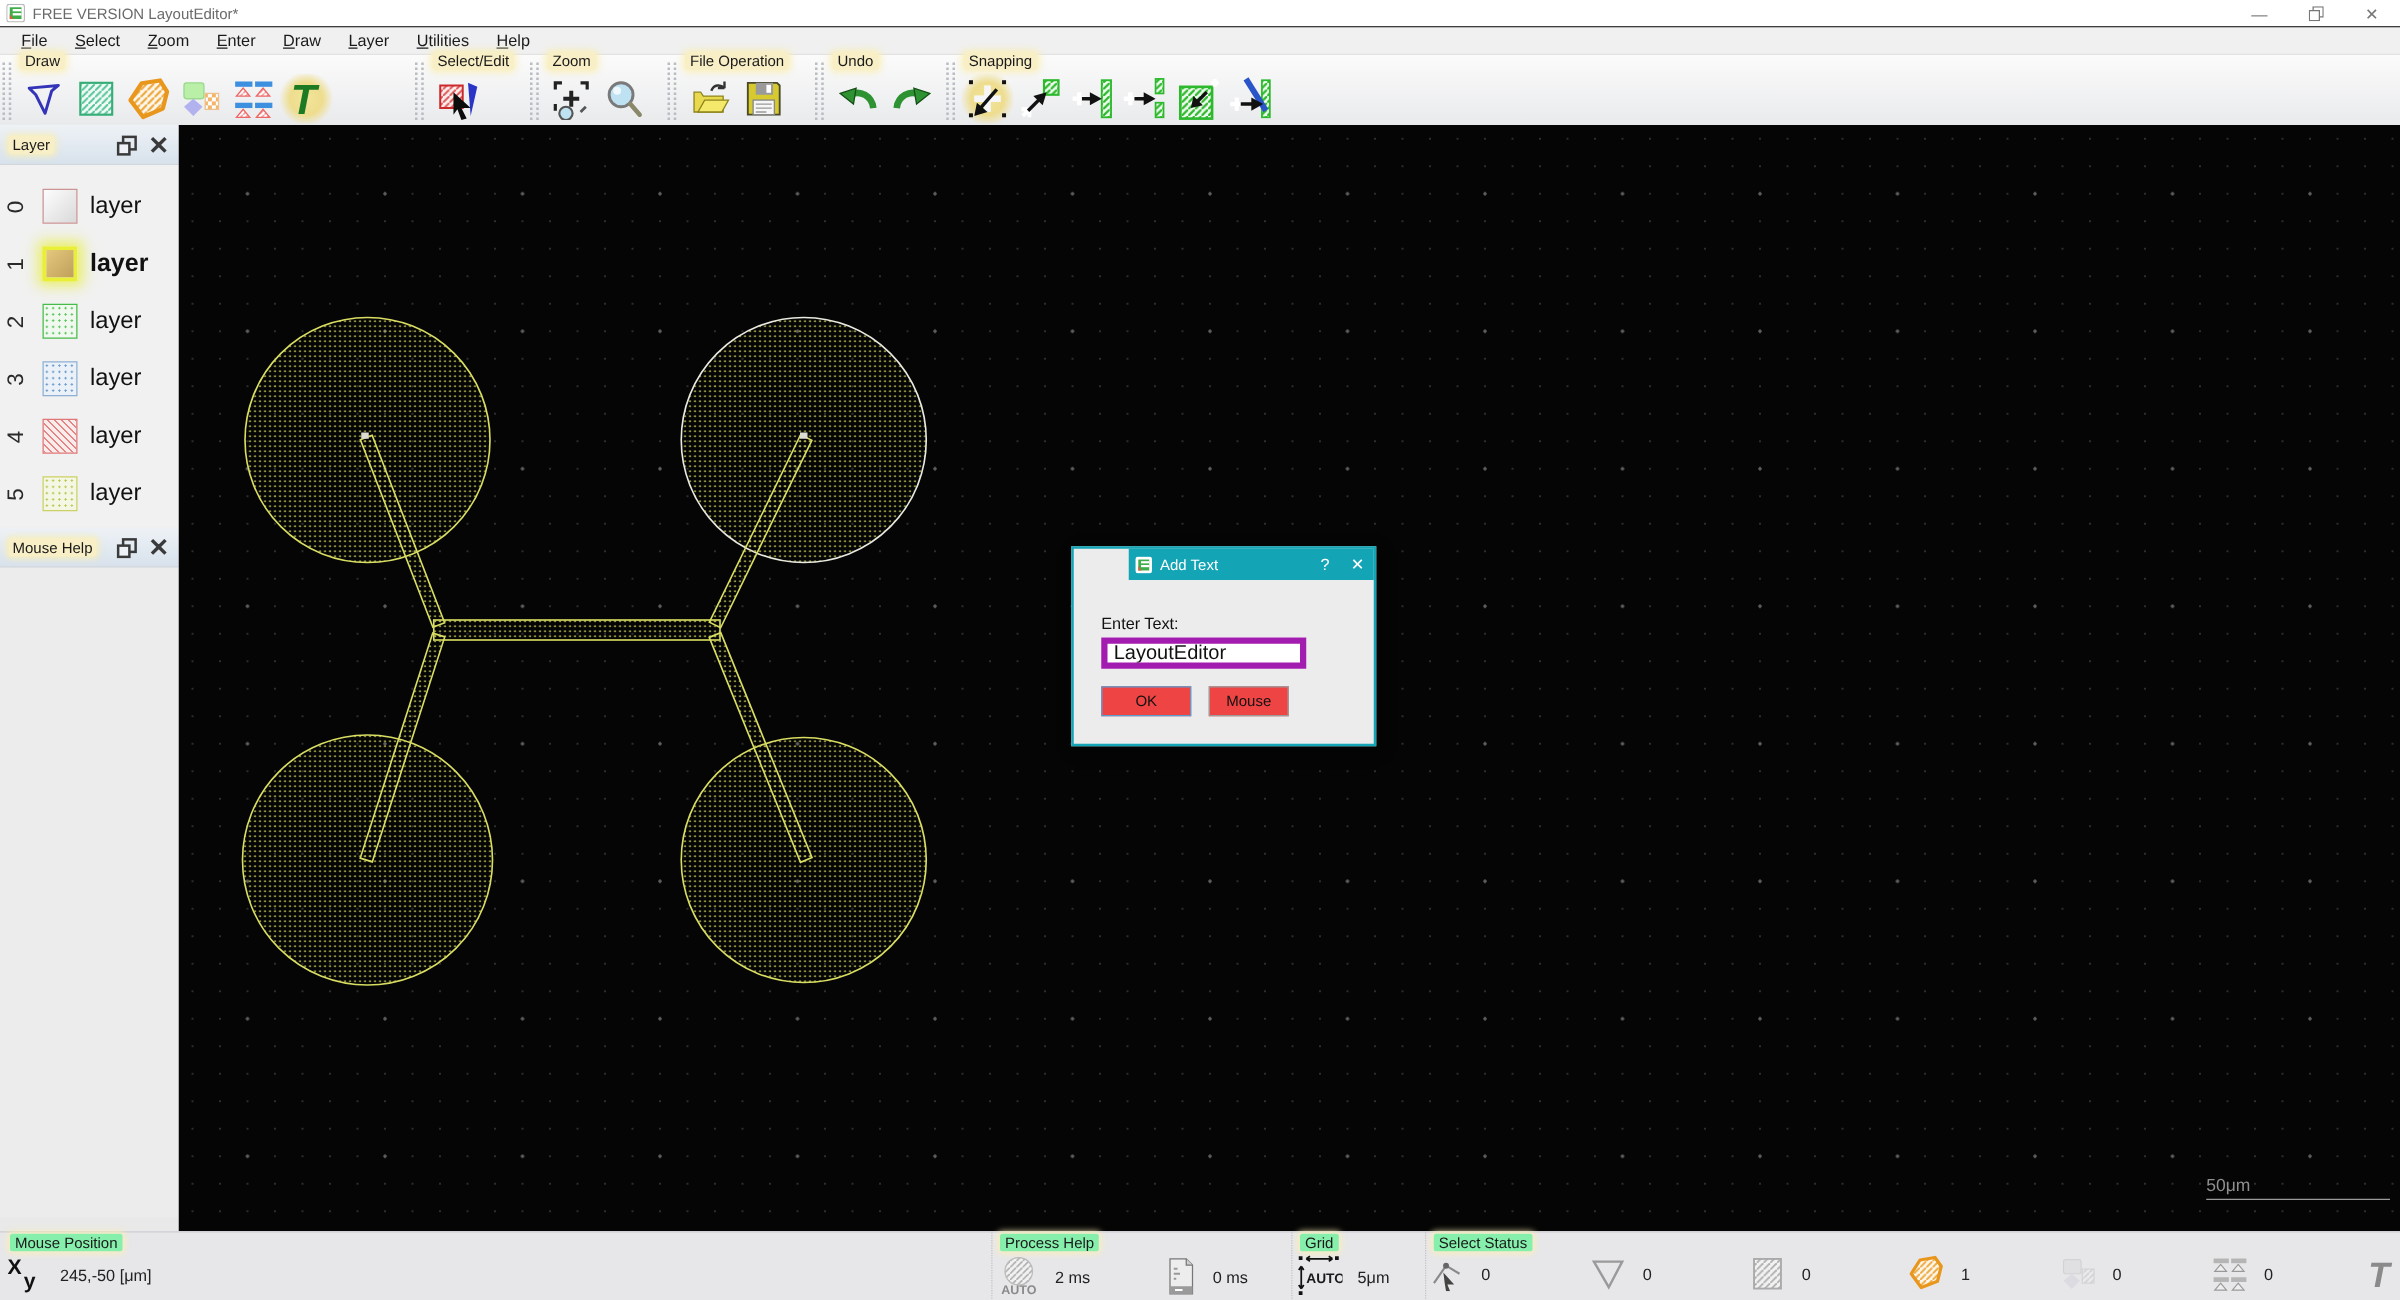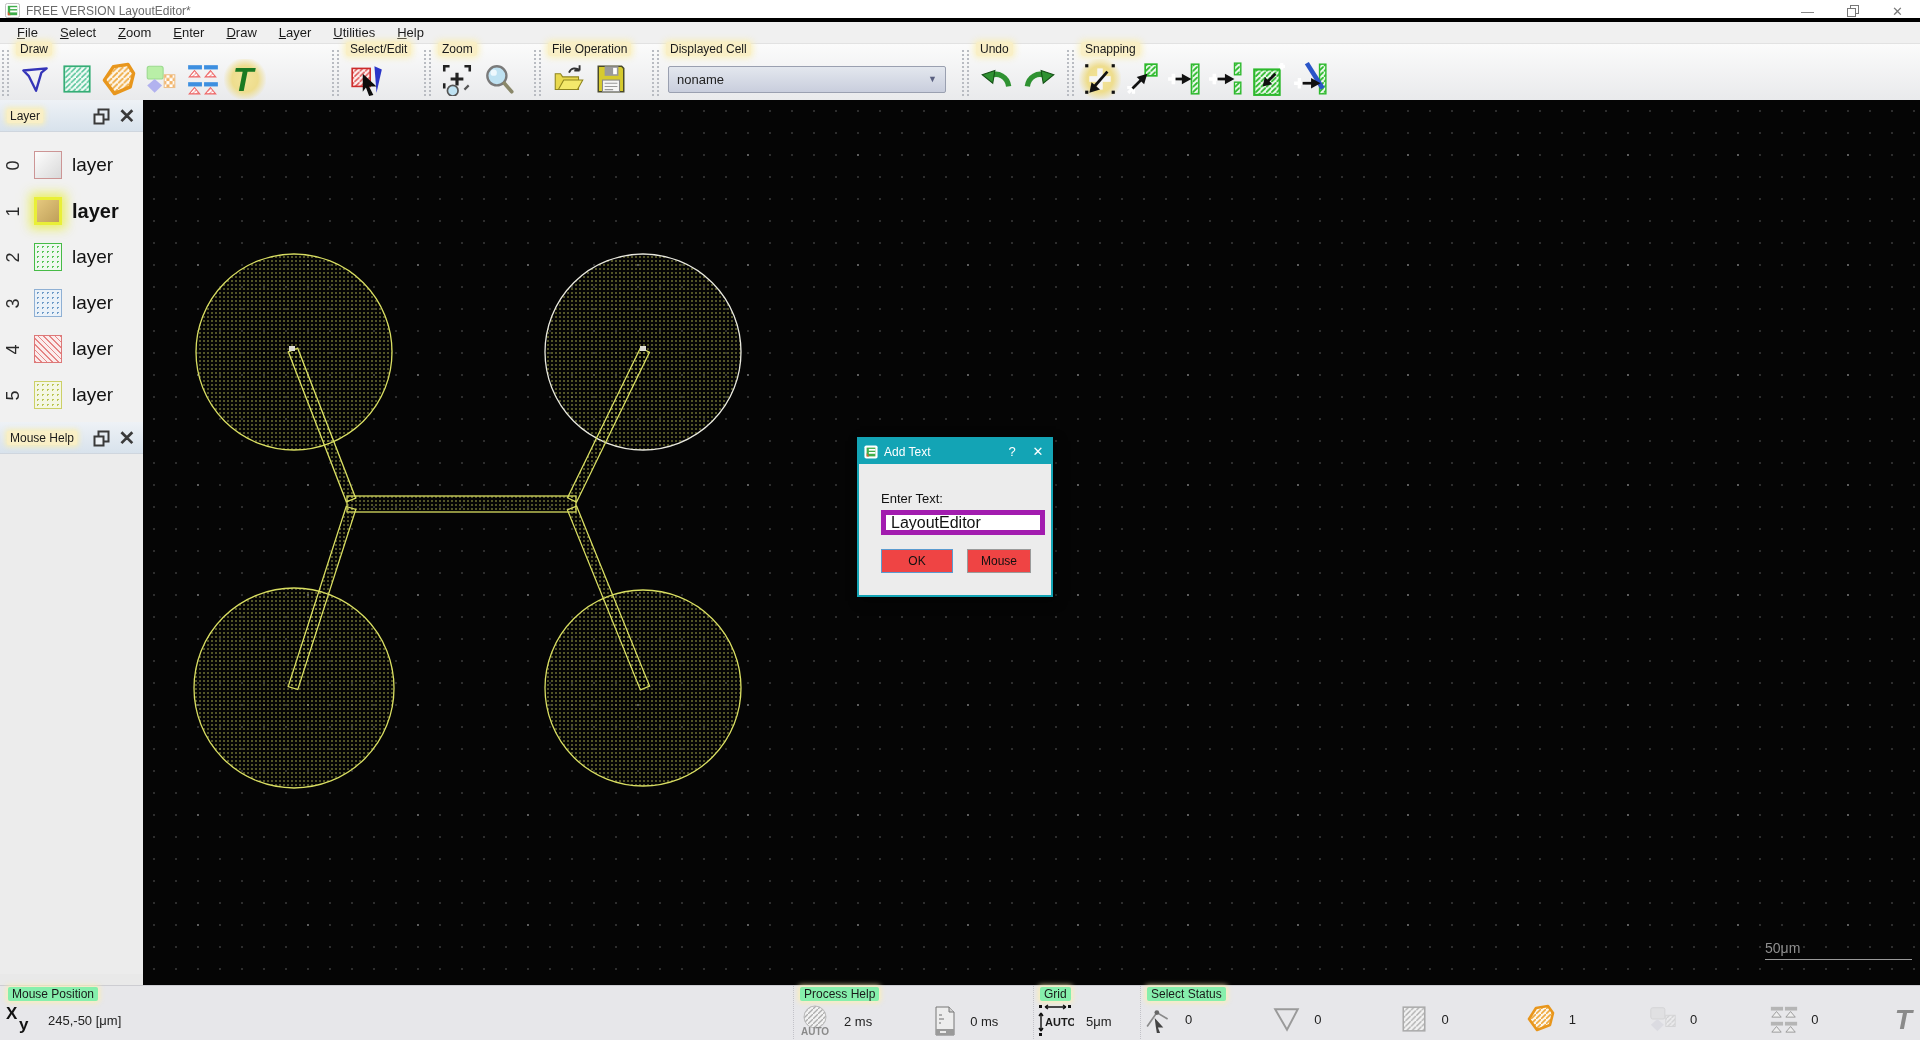--- a/index.html
+++ b/index.html
@@ -2,21 +2,21 @@
 <html><head>
 <meta charset="utf-8">
 <style>
   * { margin:0; padding:0; box-sizing:border-box; }
   html,body { width:1920px; height:1040px; overflow:hidden; background:#000;
               font-family:"Liberation Sans", sans-serif; }
   .app { position:relative; width:1920px; height:1040px; background:#ececec; }
 
   
   .titlebar { position:absolute; left:0; top:0; width:1920px; height:22px; background:#ffffff;
-              display:flex; align-items:flex-end; border-bottom:4px solid #000000;}
+              display:flex; align-items:center; border-bottom:1px solid #000000;}
   .titlebar .logo { width:15px; height:15px; margin:0 6px 0 5px; }
   .title-text { font-size:12px; color:#6a6a6a; }
   .win-controls { position:absolute; right:0; top:0; height:22px; display:flex; }
   .win-btn { width:45px; height:22px; display:flex; align-items:center; justify-content:center;
              color:#777; font-size:13px; }
 
   
   .menubar { position:absolute; left:0; top:22px; width:1920px; height:22px; background:#f0f0f0;
              display:flex; align-items:center; padding-left:6px; border-bottom:1px solid #e2e2e2;}
   .menu-item { font-size:13px; color:#1a1a1a; padding:2px 11px; }
@@ -77,23 +77,23 @@
   .canvas { position:absolute; left:143px; top:100px; width:1777px; height:885px; background:#050505;
             background-image:
               radial-gradient(circle,#5e5e5e 1.2px, transparent 1.4px),
               radial-gradient(circle,#2d2d2d 1px, transparent 1.2px);
             background-size:110px 110px, 22px 22px; }
   .scale-marker { position:absolute; left:1622px; top:840px; width:147px; color:#8f8f8f;
                   font-size:14px; }
   .scale-marker .bar { margin-top:3px; height:0; border-top:1px solid #9a9a9a; }
 
   
-  .dialog { position:absolute; left:857px; top:437px; width:196px; height:160px;
+  .dialog { position:absolute; left:857px; top:437px; width:244px; height:160px;
             border:2px solid #13a4b5; background:#ececec; box-shadow:3px 4px 10px rgba(0,0,0,.55);
-            z-index:10; }
+            z-index:10;padding-left:44px; }
   .dlg-titlebar { height:25px; background:#13a4b5; display:flex; align-items:center; color:#fff; }
   .dlg-titlebar .logo { width:14px; height:14px; margin:0 6px 0 5px; }
   .dlg-title { font-size:12px; flex:1; }
   .dlg-btn { width:26px; text-align:center; font-size:13px; }
   .dlg-label { position:absolute; left:22px; top:52px; font-size:13px; color:#111; }
   .dlg-input { position:absolute; left:22px; top:71px; width:164px; height:25px;
                border:5px solid #a21caf; background:#fff; font-size:16px; padding:0 5px;
                font-family:"Liberation Sans", sans-serif; color:#111; }
   .dlg-ok, .dlg-cancel { position:absolute; top:110px; height:24px; background:#ef4444;
                border:1px solid #9a9a9a; font-size:12px; color:#111;
@@ -277,27 +277,20 @@
         <svg width="34" height="34" viewBox="0 0 32 32">
           <path d="M4 4 H26 L28 6 V28 H4 Z" fill="#d6ca2e" stroke="#4a4a2a" stroke-width="1.4"></path>
           <rect x="10" y="4" width="13" height="9" fill="#9a9a9a"></rect>
           <rect x="18" y="5.5" width="3.5" height="6" fill="#fff"></rect>
           <rect x="8" y="17" width="16" height="11" fill="#f6f6f6" stroke="#888"></rect>
           <path d="M10 20 H22 M10 23 H22 M10 26 H18" stroke="#999" stroke-width="1"></path>
         </svg>
       </div>
     </div>
 
-    <div class="tgroup" style="width:310px; padding-left:10px;">
-      <span class="glabel">Displayed Cell</span>
-      <div class="combo">
-        <span class="val">noname</span>
-        <span class="arr">▼</span>
-      </div>
-    </div>
 
     <div class="tgroup" style="width:105px; padding-left:16px;">
       <span class="glabel">Undo</span>
       <div class="tbtn">
         <svg width="36" height="36" viewBox="0 0 34 34">
           <path d="M28 24 C27 15 18 10 11 14" fill="none" stroke="#2f9232" stroke-width="5"></path>
           <polygon points="3,13 15,9 13,21" fill="#2f9232" stroke="#145016"></polygon>
         </svg>
       </div>
       <div class="tbtn">

